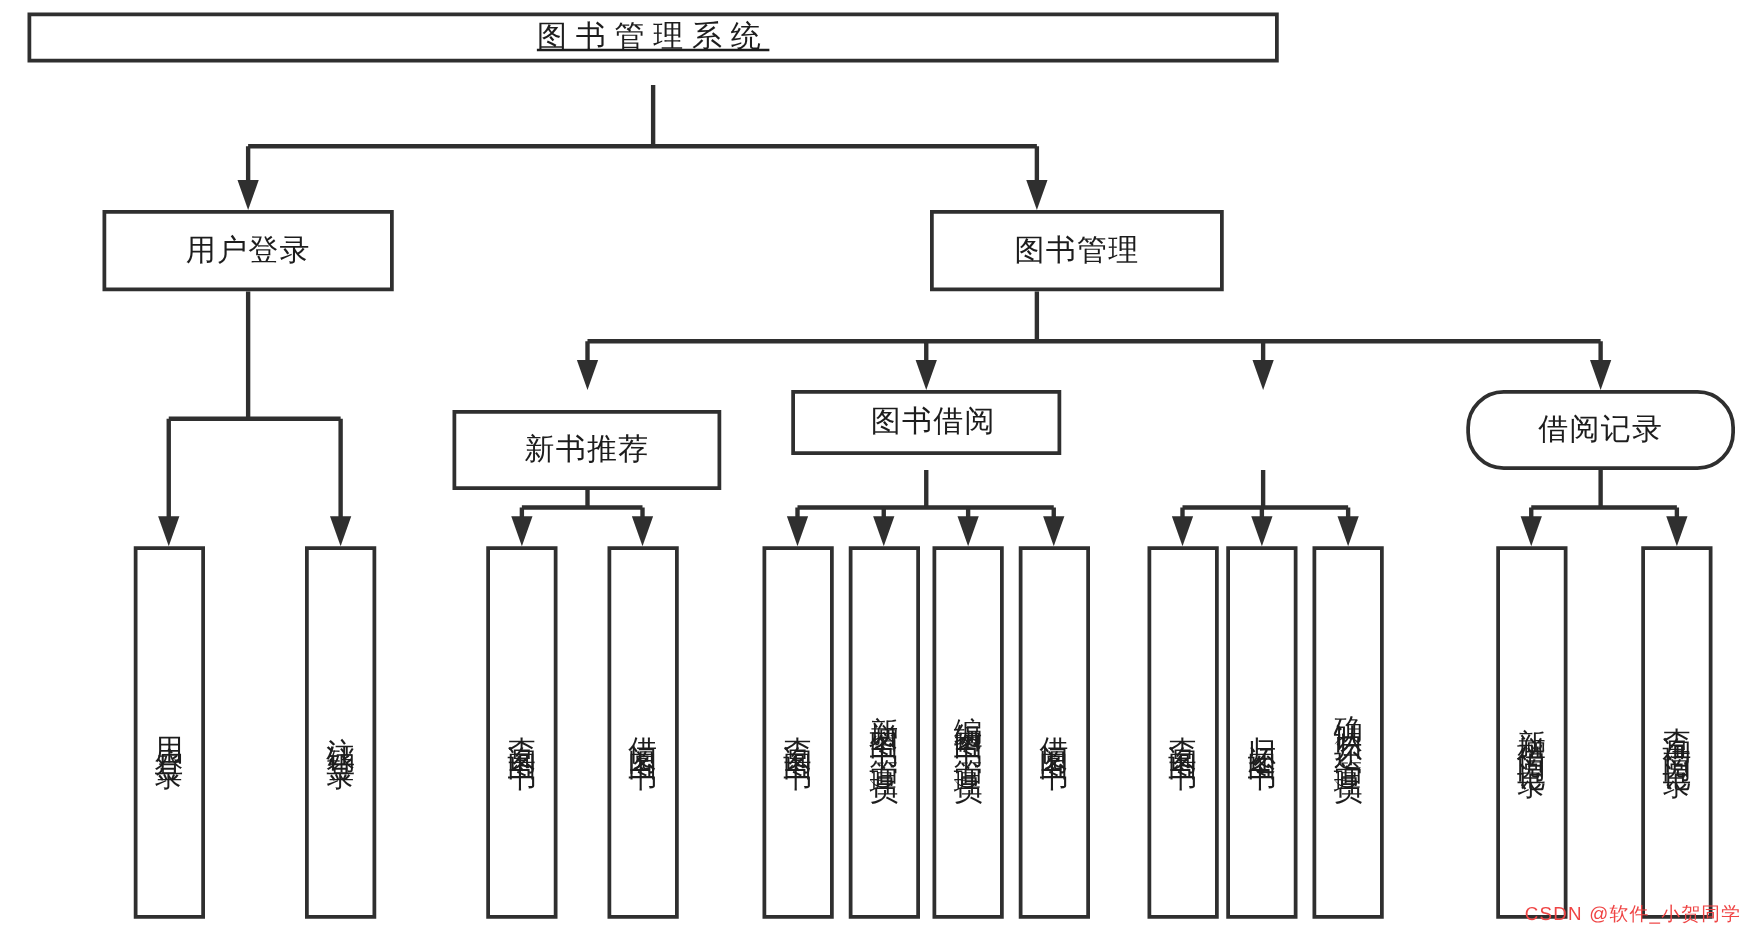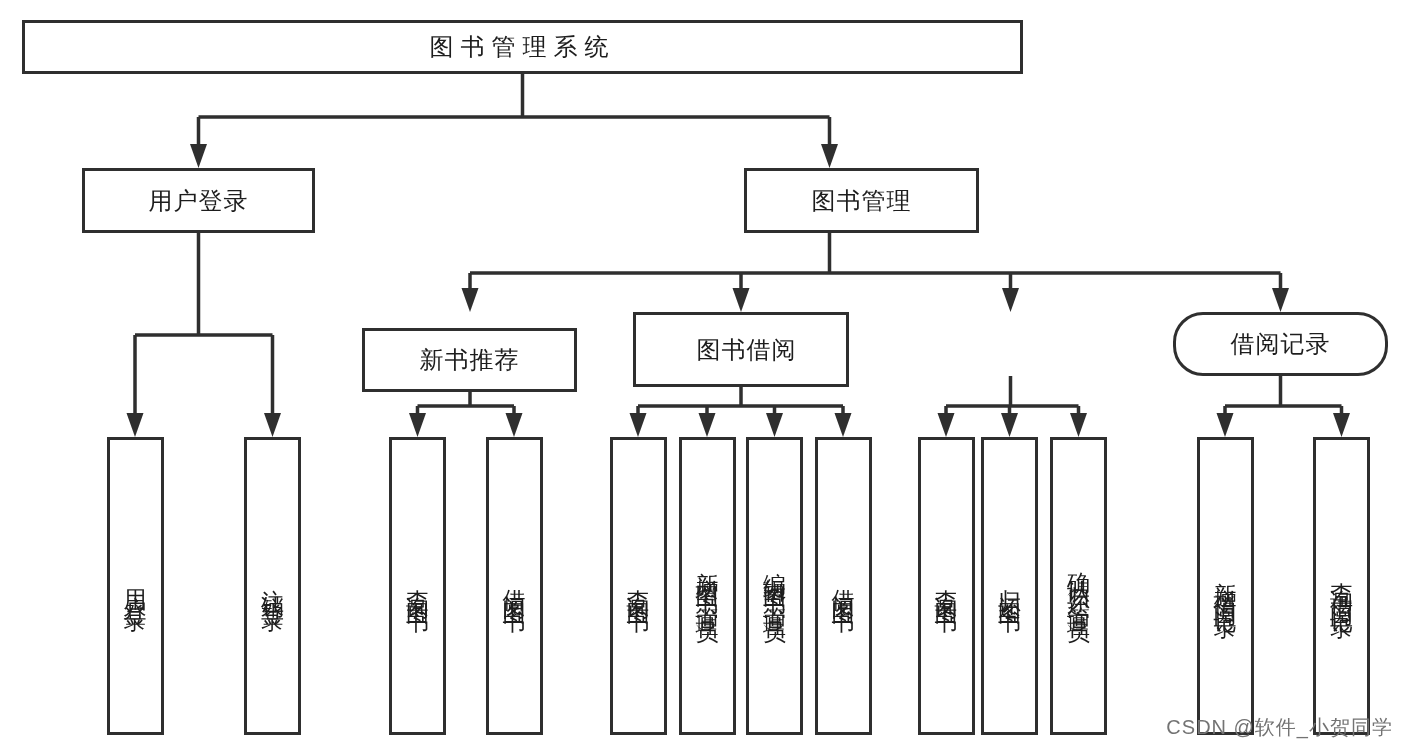--- a/index.html
+++ b/index.html
@@ -46,22 +46,22 @@
     text-orientation: mixed;
     font-size: 23px;
     letter-spacing: 7px;
     padding-bottom: 2px;
   }
   .watermark {
     position: absolute;
     right: 12px;
     bottom: 6px;
     z-index: 5;
-    color: #737373;
-    font-size: 20px;
+    color: #ef4444;
+    font-size: 15px;
     letter-spacing: 1px;
     white-space: nowrap;
   }
 </style>
 </head>
 <body>
 
 <div class="stage">
 
   <svg class="connectors" width="1405" height="747" viewBox="0 0 1405 747" fill="none" stroke="#2f2f2f" stroke-width="3.5">
@@ -96,27 +96,27 @@
       <path d="M774.5 437 l-8.5 -24 h17 z"></path>
       <path d="M843 437 l-8.5 -24 h17 z"></path>
       <path d="M946 437 l-8.5 -24 h17 z"></path>
       <path d="M1009.5 437 l-8.5 -24 h17 z"></path>
       <path d="M1078.5 437 l-8.5 -24 h17 z"></path>
       <path d="M1225 437 l-8.5 -24 h17 z"></path>
       <path d="M1341.5 437 l-8.5 -24 h17 z"></path>
     </g>
   </svg>
 
-  <div class="node h title" style="left:22px; top:20px; width:1001px; height:54px;">图书管理系统</div>
+  <div class="node h title" style="left:22px; top:10px; width:1001px; height:40px;text-decoration:underline;">图书管理系统</div>
 
   <div class="node h" style="left:82px; top:168px; width:233px; height:65px;">用户登录</div>
   <div class="node h" style="left:712px; top:168px; width:235px; height:65px;margin-left:32px;">图书管理</div>
 
   <div class="node h" style="left:362px; top:328px; width:215px; height:64px;">新书推荐</div>
-  <div class="node h" style="left:633px; top:312px; width:216px; height:75px;padding-left:11px;">图书借阅</div>
+  <div class="node h" style="left:633px; top:312px; width:216px; height:52px;padding-left:11px;">图书借阅</div>
   <div class="node h" style="left:1173px; top:312px; width:215px; height:64px;border-radius:30px;">借阅记录</div>
 
   <div class="node v" style="left:106.5px; top:437px; width:57px; height:298px;">用户登录</div>
   <div class="node v" style="left:244px; top:437px; width:57px; height:298px;">注销登录</div>
 
   <div class="node v" style="left:389px; top:437px; width:57px; height:298px;">查询图书</div>
   <div class="node v" style="left:485.5px; top:437px; width:57px; height:298px;">借阅图书</div>
 
   <div class="node v" style="left:609.5px; top:437px; width:57px; height:298px;">查询图书</div>
   <div class="node v" style="left:678.5px; top:437px; width:57px; height:298px;">新增图书（管理员）</div>

